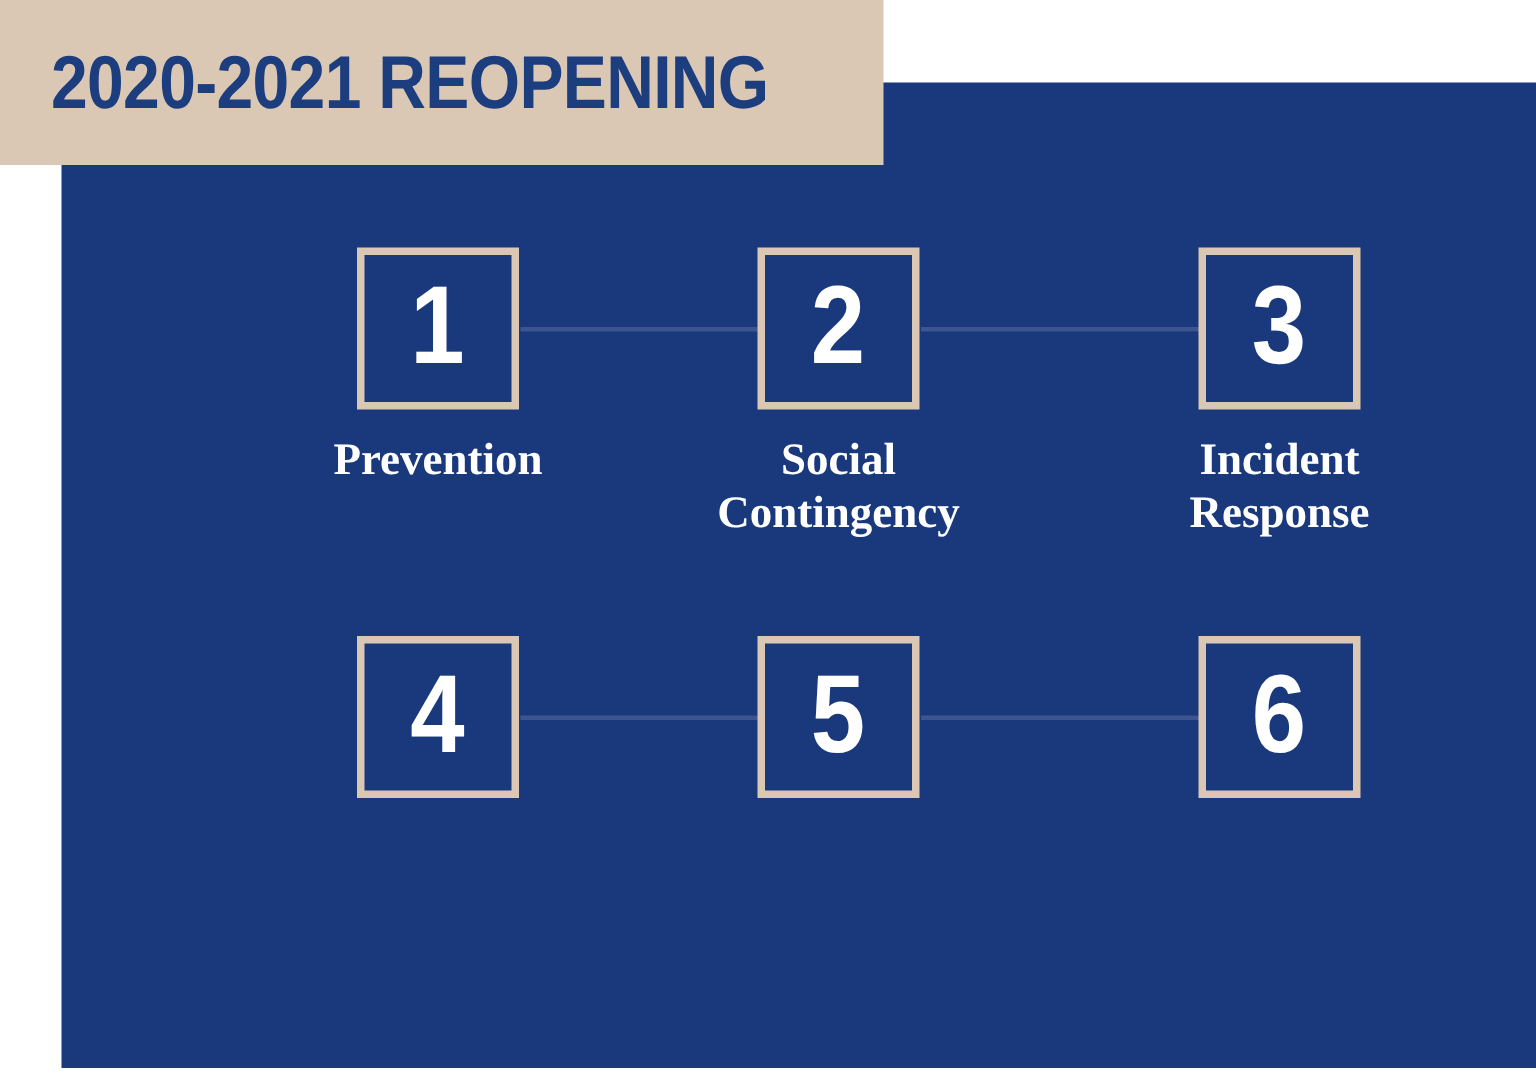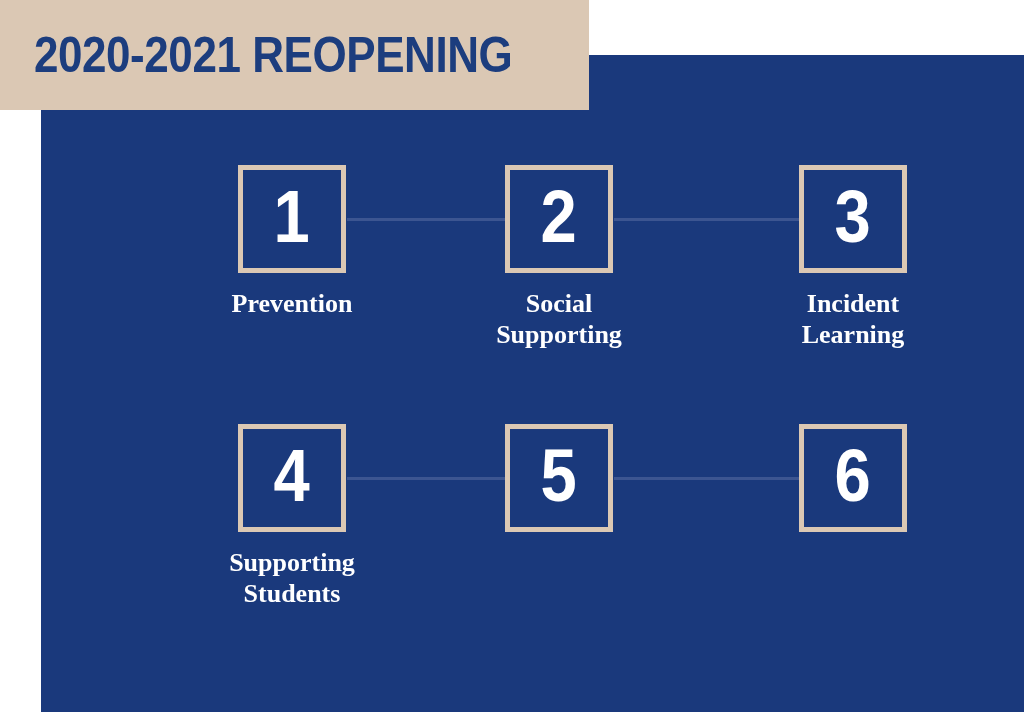--- a/index.html
+++ b/index.html
@@ -96,21 +96,21 @@
     line-height: 1;
     transform: scaleX(0.88) translateY(-2px);
     transform-origin: center center;
   }
 
   .step-label {
     margin-top: 16px;
     color: #ffffff;
     font-family: "Liberation Serif", serif;
     font-weight: bold;
-    font-size: 26px;
+    font-size: 30px;
     line-height: 1.18;
     white-space: pre-line;
   }
 
   
   .connector {
     position: absolute;
     height: 3px;
     background: #3c5591;
     z-index: 1;
@@ -142,44 +142,42 @@
         <span class="step-number">1</span>
       </div>
       <div class="step-label">Prevention</div>
     </div>
 
     <div class="step col-2">
       <div class="step-box">
         <span class="step-number">2</span>
       </div>
       <div class="step-label">Social
-Supporting</div>
+Contingency</div>
     </div>
 
     <div class="step col-3">
       <div class="step-box">
         <span class="step-number">3</span>
       </div>
       <div class="step-label">Incident
-Learning</div>
+Response</div>
     </div>
 
   </div>
 
   <div class="row" id="row-2">
 
     <div class="connector c-1"></div>
     <div class="connector c-2"></div>
 
     <div class="step col-1">
       <div class="step-box">
         <span class="step-number">4</span>
       </div>
-      <div class="step-label">Supporting
-Students</div>
     </div>
 
     <div class="step col-2">
       <div class="step-box">
         <span class="step-number">5</span>
       </div>
     </div>
 
     <div class="step col-3">
       <div class="step-box">

